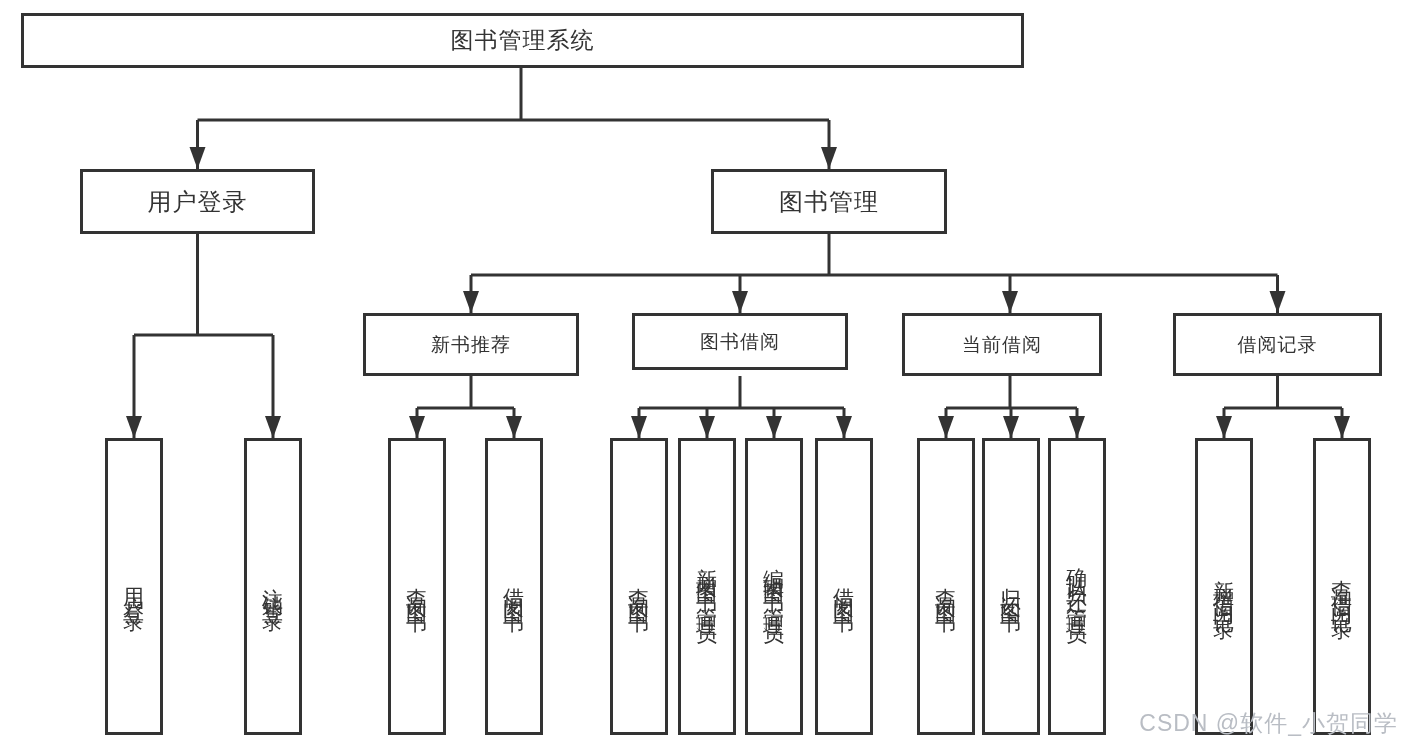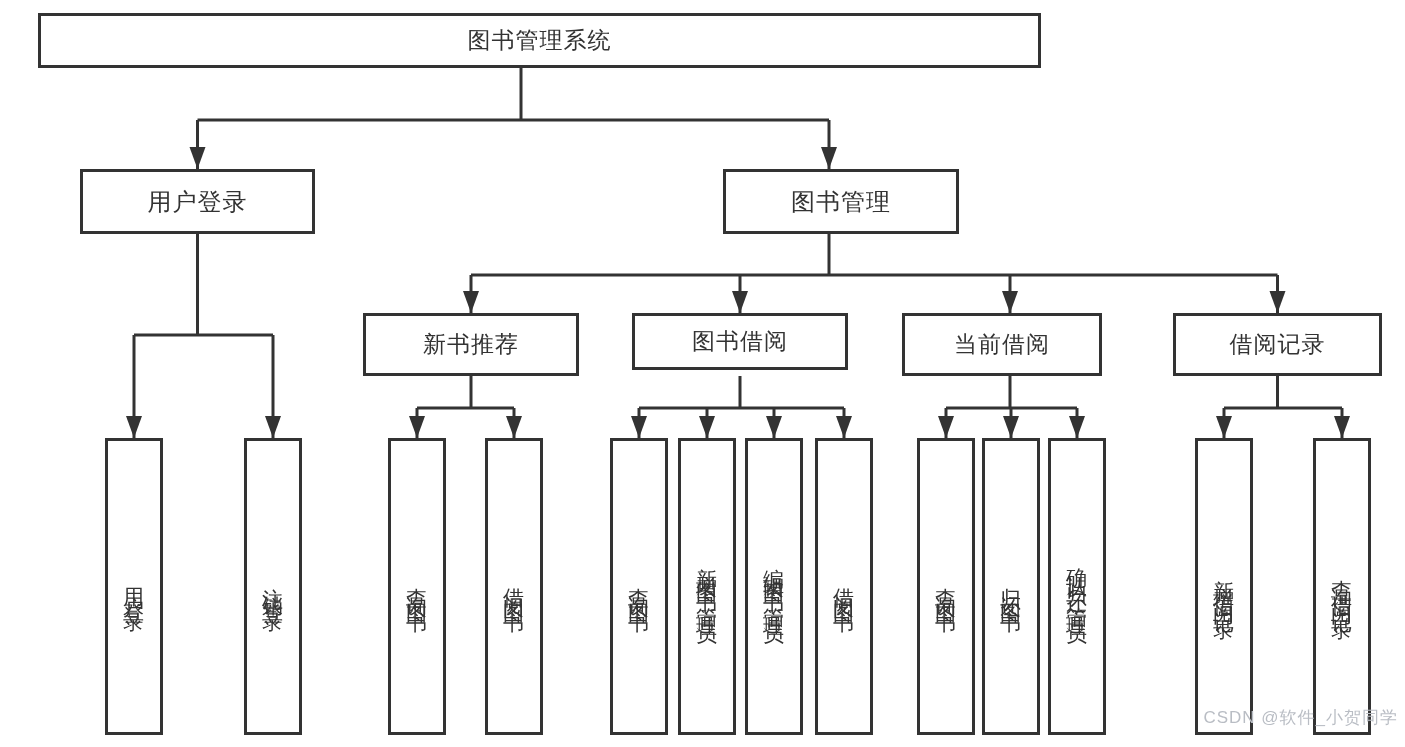--- a/index.html
+++ b/index.html
@@ -25,33 +25,33 @@
     position: absolute;
     border: 3px solid #333333;
     background: #ffffff;
     display: flex;
     align-items: center;
     justify-content: center;
     text-align: center;
   }
   .node.root span { font-size: 23px; letter-spacing: 1px; }
   .node.lvl2 span { font-size: 24px; letter-spacing: 1px; }
-  .node.lvl3 span { font-size: 23px; letter-spacing: 1px; }
+  .node.lvl3 span { font-size: 19px; letter-spacing: 1px; }
   .node.leaf span {
     writing-mode: vertical-rl;
     text-orientation: mixed;
     font-size: 21px;
     letter-spacing: 8px;
     line-height: 1.1;
   }
   .watermark {
     position: absolute;
     right: 7px;
-    bottom: 18px;
-    font-size: 17px;
+    bottom: 8px;
+    font-size: 23px;
     color: #b9bdc4;
     letter-spacing: 1px;
     white-space: nowrap;
   }
 </style>
 </head>
 <body>
 
 <div class="canvas">
 
@@ -98,28 +98,28 @@
       <line x1="1011" y1="408" x2="1011" y2="438" marker-end="url(#ah)"></line>
       <line x1="1077" y1="408" x2="1077" y2="438" marker-end="url(#ah)"></line>
 
       <path d="M1277.5,376 V408"></path>
       <path d="M1224,408 H1342"></path>
       <line x1="1224" y1="408" x2="1224" y2="438" marker-end="url(#ah)"></line>
       <line x1="1342" y1="408" x2="1342" y2="438" marker-end="url(#ah)"></line>
     </g>
   </svg>
 
-  <div class="node root" style="left:38px; top:13px; width:1003px; height:55px;">
+  <div class="node root" style="left:21px; top:13px; width:1003px; height:55px;">
     <span>图书管理系统</span>
   </div>
 
   <div class="node lvl2" style="left:80px; top:169px; width:235px; height:65px;">
     <span>用户登录</span>
   </div>
-  <div class="node lvl2" style="left:711px; top:169px; width:236px; height:65px;margin-left:12px;">
+  <div class="node lvl2" style="left:711px; top:169px; width:236px; height:65px;">
     <span>图书管理</span>
   </div>
 
   <div class="node lvl3" style="left:363px; top:313px; width:216px; height:63px;">
     <span>新书推荐</span>
   </div>
   <div class="node lvl3" style="left:632px; top:313px; width:216px; height:57px;">
     <span>图书借阅</span>
   </div>
   <div class="node lvl3" style="left:902px; top:313px; width:200px; height:63px;">

